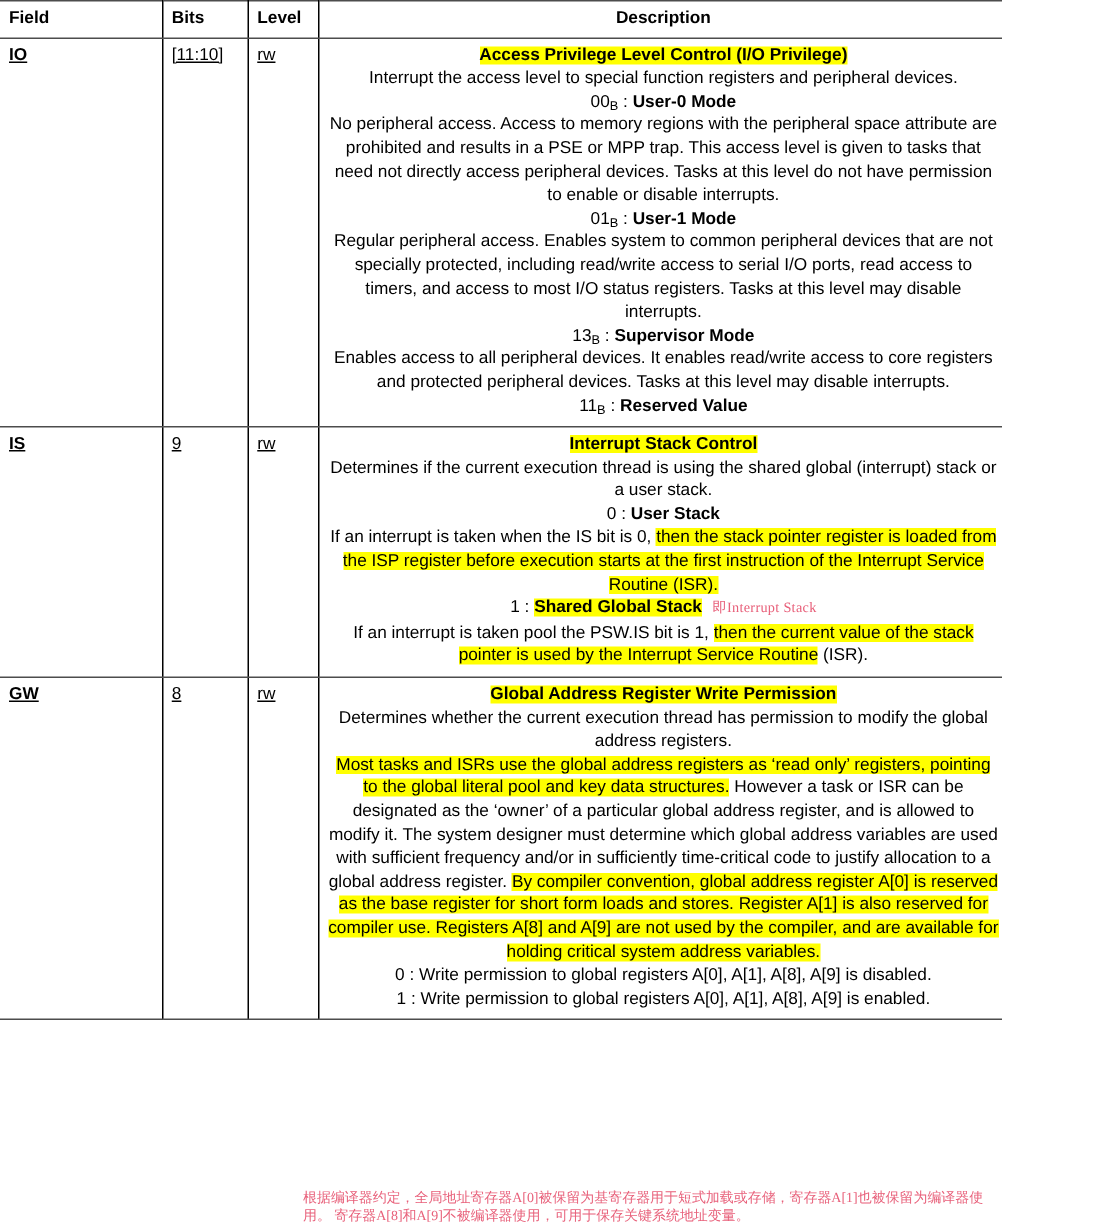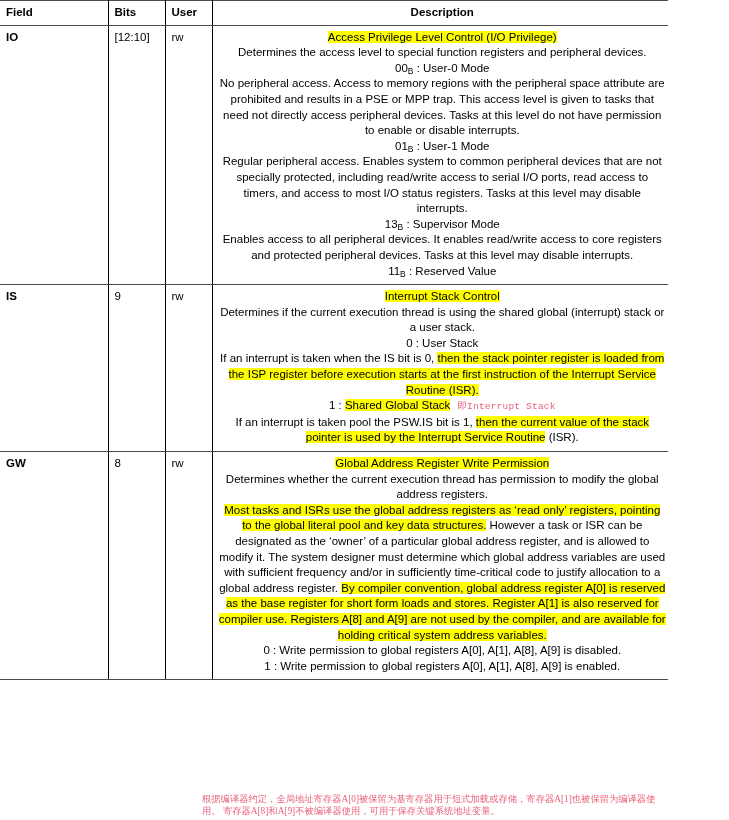--- a/index.html
+++ b/index.html
@@ -57,45 +57,46 @@
     padding-top: 4px;
     padding-bottom: 4px;
   }
 
   table.reg-table tbody tr.datarow > td {
     border-bottom: 1.6px solid #4d4d4d;
   }
 
   td.field, td.bits, td.type {
     white-space: nowrap;
+    text-decoration: underline;
   }
   td.field { font-weight: bold; }
 
   .hl {
     background: #ffff00;
     box-decoration-break: clone;
     -webkit-box-decoration-break: clone;
   }
-  .b { font-weight: normal; }
+  .b { font-weight: bold; }
 
   .desc p {
     margin: 0;
   }
 
   sub {
     font-size: 8.5px;
     line-height: 0;
     vertical-align: baseline;
     position: relative;
     top: 2px;
   }
 
   .cn-note-inline {
     color: #e8607a;
-    font-family: Liberation Mono, monospace;
+    font-family: Liberation Serif, serif;
     font-size: 9.5px;
     letter-spacing: 0.2px;
     padding-left: 7px;
     white-space: nowrap;
   }
 
   .footer-note {
     position: absolute;
     left: 202px;
     top: 793px;
@@ -129,33 +130,33 @@
     <colgroup>
       <col class="c-field">
         <col class="c-bits">
         <col class="c-type">
         <col class="c-desc">
     </colgroup>
     <thead>
       <tr>
         <th>Field</th>
         <th>Bits</th>
-        <th>User</th>
+        <th>Level</th>
         <th class="desc">Description</th>
       </tr>
     </thead>
     <tbody>
 
       <tr class="datarow">
         <td class="field">IO</td>
-        <td class="bits">[12:10]</td>
+        <td class="bits">[11:10]</td>
         <td class="type">rw</td>
         <td class="desc">
           <p><span class="hl b">Access Privilege Level Control (I/O Privilege)</span></p>
-          <p>Determines the access level to special function registers and peripheral devices.</p>
+          <p>Interrupt the access level to special function registers and peripheral devices.</p>
           <p><span>00</span><sub>B</sub><span> : </span><span class="b">User-0 Mode</span></p>
           <p>No peripheral access. Access to memory regions with the peripheral space attribute are prohibited and results in a PSE or MPP trap. This access level is given to tasks that need not directly access peripheral devices. Tasks at this level do not have permission to enable or disable interrupts.</p>
           <p><span>01</span><sub>B</sub><span> : </span><span class="b">User-1 Mode</span></p>
           <p>Regular peripheral access. Enables system to common peripheral devices that are not specially protected, including read/write access to serial I/O ports, read access to timers, and access to most I/O status registers. Tasks at this level may disable interrupts.</p>
           <p><span>13</span><sub>B</sub><span> : </span><span class="b">Supervisor Mode</span></p>
           <p>Enables access to all peripheral devices. It enables read/write access to core registers and protected peripheral devices. Tasks at this level may disable interrupts.</p>
           <p><span>11</span><sub>B</sub><span> : </span><span class="b">Reserved Value</span></p>
         </td>
       </tr>
 

